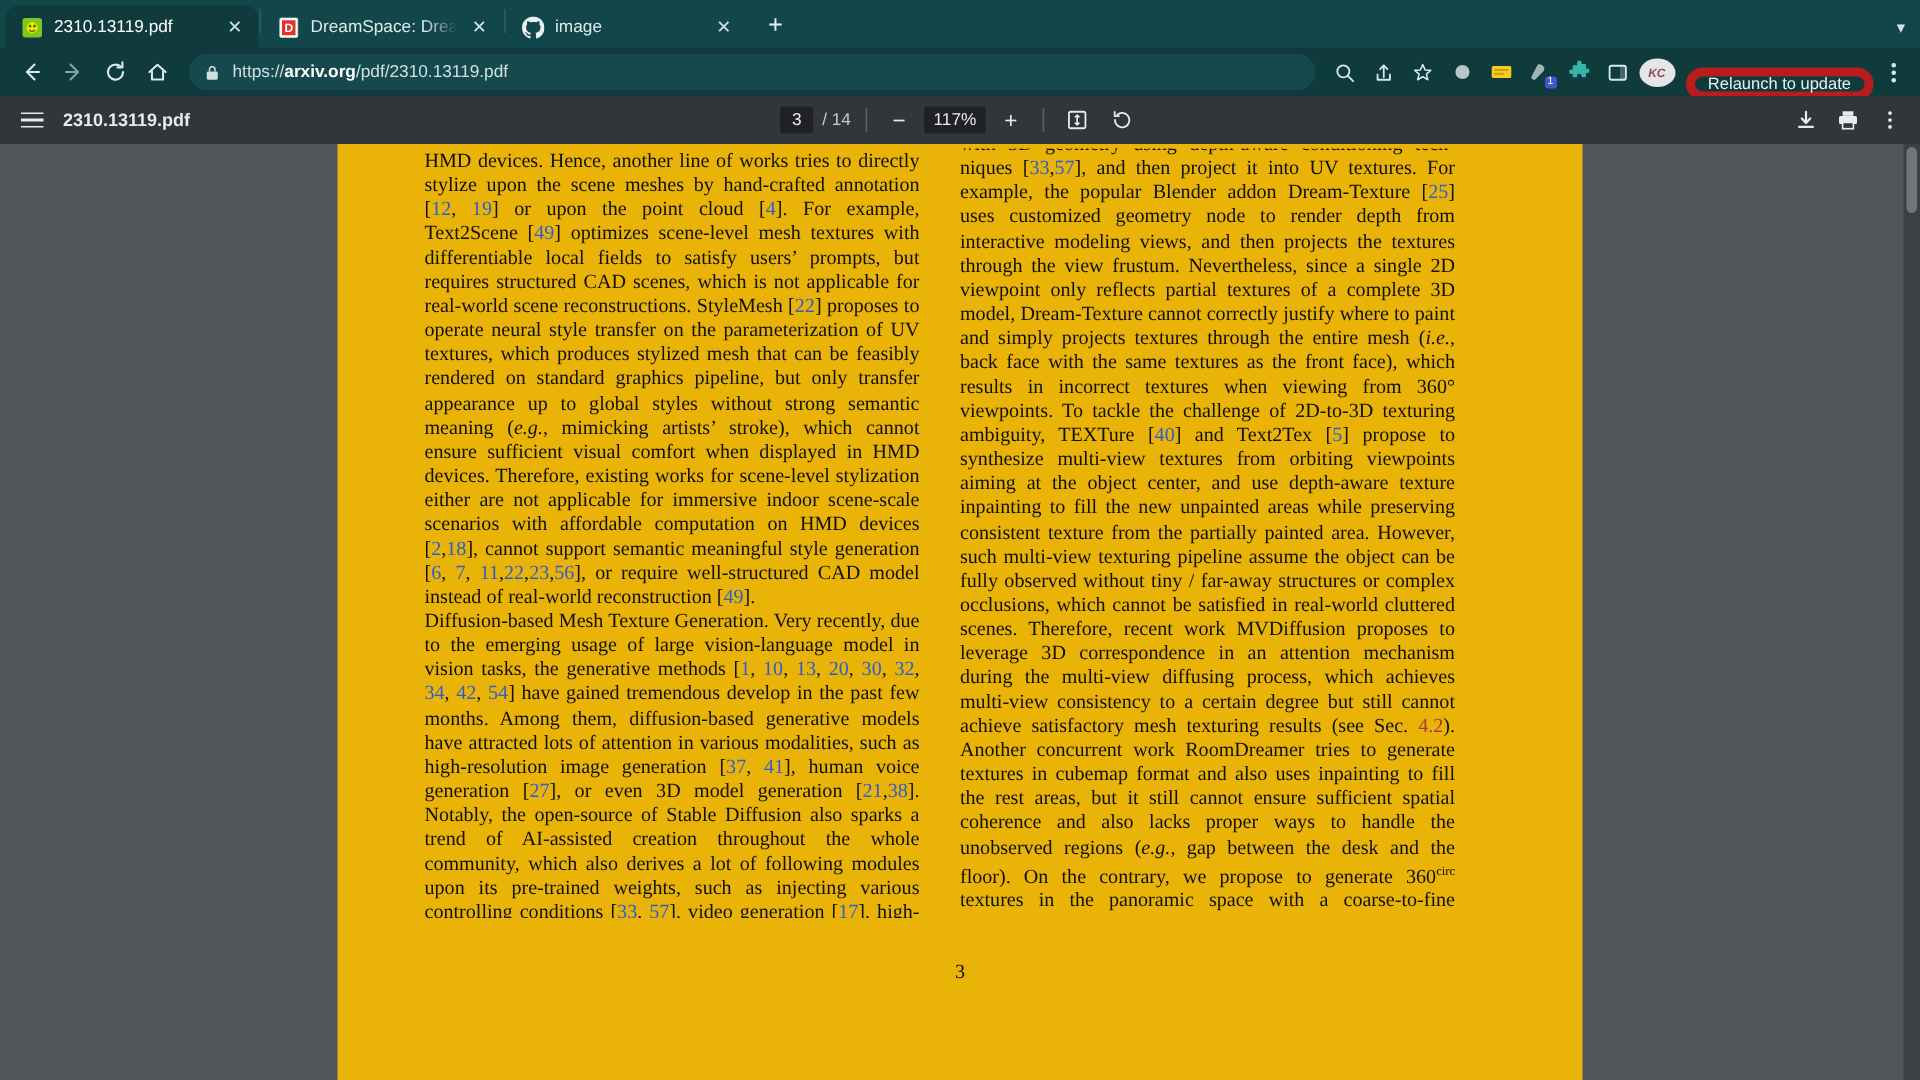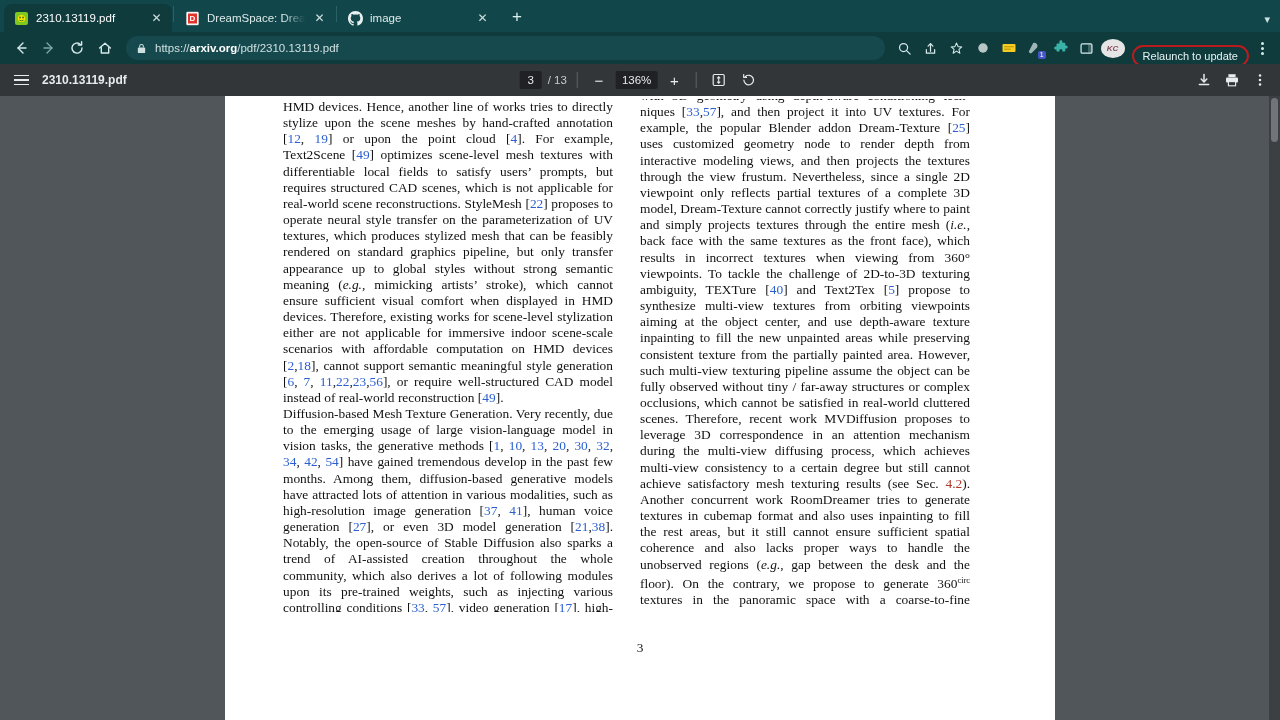--- a/index.html
+++ b/index.html
@@ -127,21 +127,21 @@
     font-family: "Liberation Sans", sans-serif;
   }
   .avatar {
     width: 40px; height: 19px; border-radius: 50%;
     background: #e5e5e5;
     display: flex; align-items: center; justify-content: center;
     font-size: 8px; color: #8a4a5e; font-weight: 700; font-style: italic;
   }
   .relaunch {
     height: 22px;
-    border: 2px solid #b91c1c;
+    border: 6px solid #b91c1c;
     border-radius: 11px;
     color: #e6f2f2;
     font-size: 11px;
     display: flex; align-items: center;
     padding: 0 9px;
     margin-left: 5px;
     white-space: nowrap;
     margin-top: 16px;
   }
   .menu-dots {
@@ -202,21 +202,21 @@
   .viewer {
     flex: 1;
     background: #50565a;
     position: relative;
     overflow: hidden;
     display: flex;
     justify-content: center;
   }
   .page-sheet {
     width: 830px;
-    background: #ffffff;
+    background: #eab308;
     margin-top: 0;
     position: relative;
     box-shadow: 0 0 0 rgba(0,0,0,0);
   }
   .page-inner {
     padding: 0px 58px 0 58px;
   }
   .cols {
     display: flex;
     gap: 27px;
@@ -415,24 +415,24 @@
   <div class="pdf-toolbar">
     <div class="hamburger">
         <i></i>
         <i></i>
         <i></i>
       </div>
     <div class="pdf-filename">2310.13119.pdf</div>
 
     <div class="pdf-center">
       <div class="page-input">3</div>
-      <div class="page-total">/ 13</div>
+      <div class="page-total">/ 14</div>
       <div class="vsep"></div>
       <div class="zoom-btn">−</div>
-      <div class="zoom-val">136%</div>
+      <div class="zoom-val">117%</div>
       <div class="zoom-btn">+</div>
       <div class="vsep"></div>
       <div class="pdf-tb-icon">
         <svg width="16" height="16" viewBox="0 0 16 16">
             <rect x="2.5" y="2.5" width="11" height="11" rx="1.2" stroke="currentColor" stroke-width="1.2" fill="none"></rect>
             <path d="M8 5 L8 11" stroke="currentColor" stroke-width="1.1"></path>
             <path d="M6.5 6.3 L8 4.8 L9.5 6.3" stroke="currentColor" stroke-width="1.1" fill="none"></path>
             <path d="M6.5 9.7 L8 11.2 L9.5 9.7" stroke="currentColor" stroke-width="1.1" fill="none"></path>
           </svg>
       </div>

